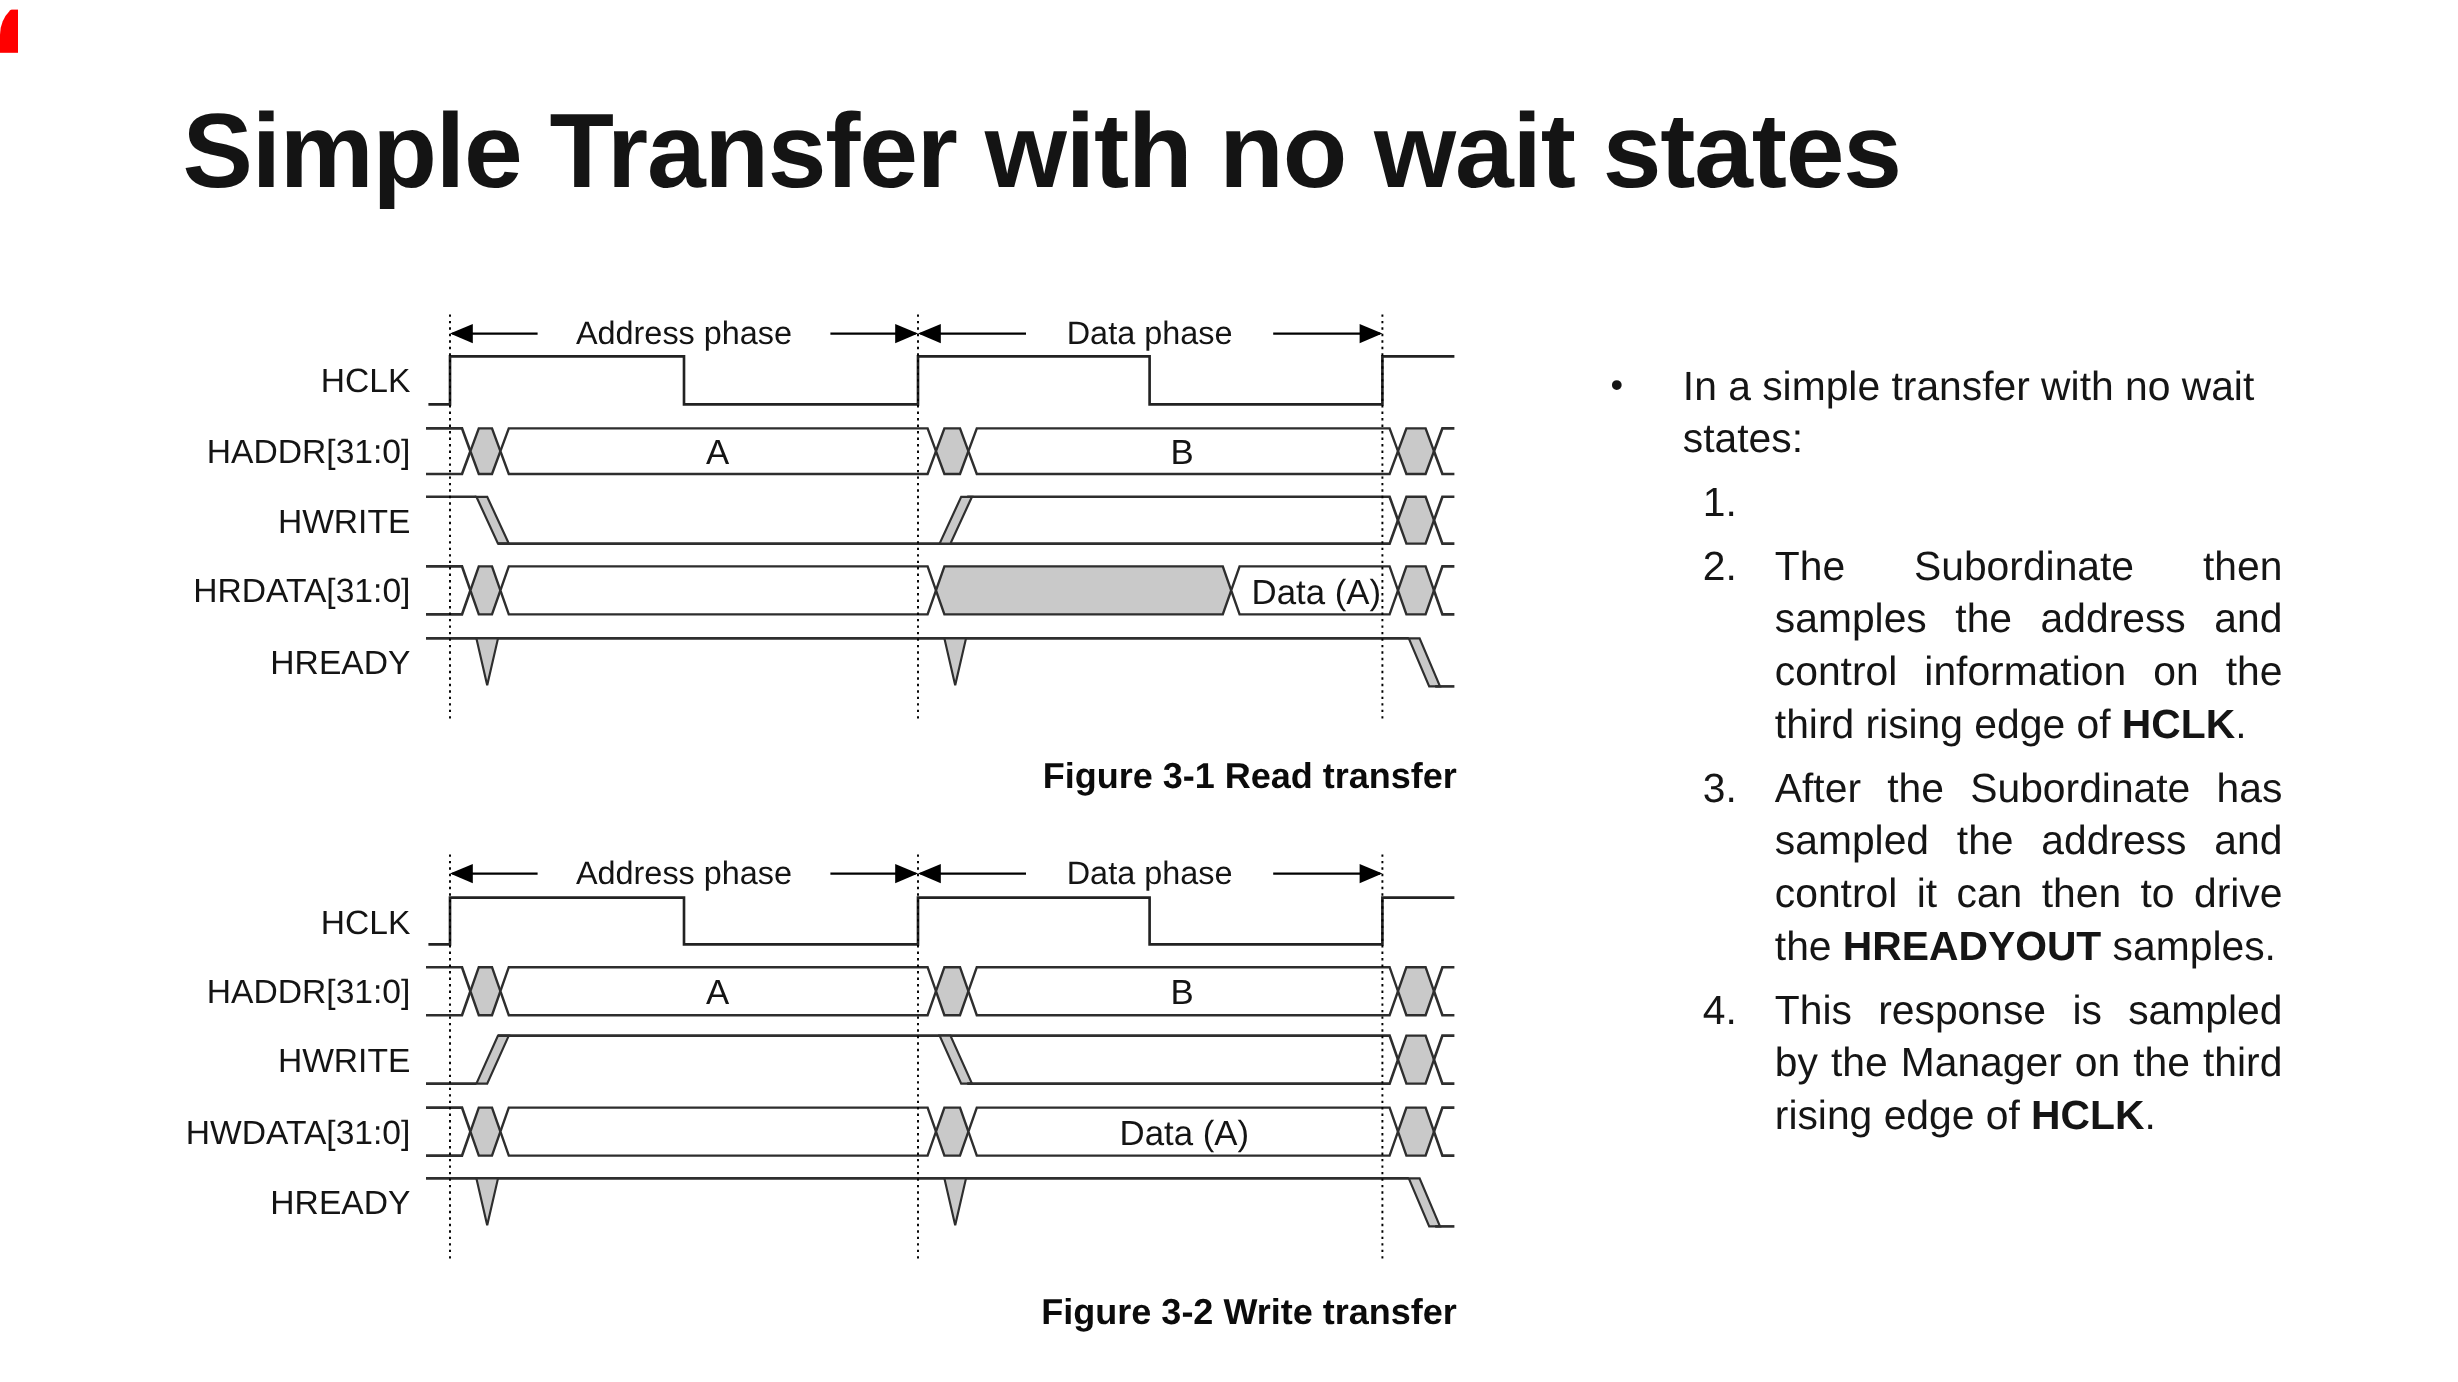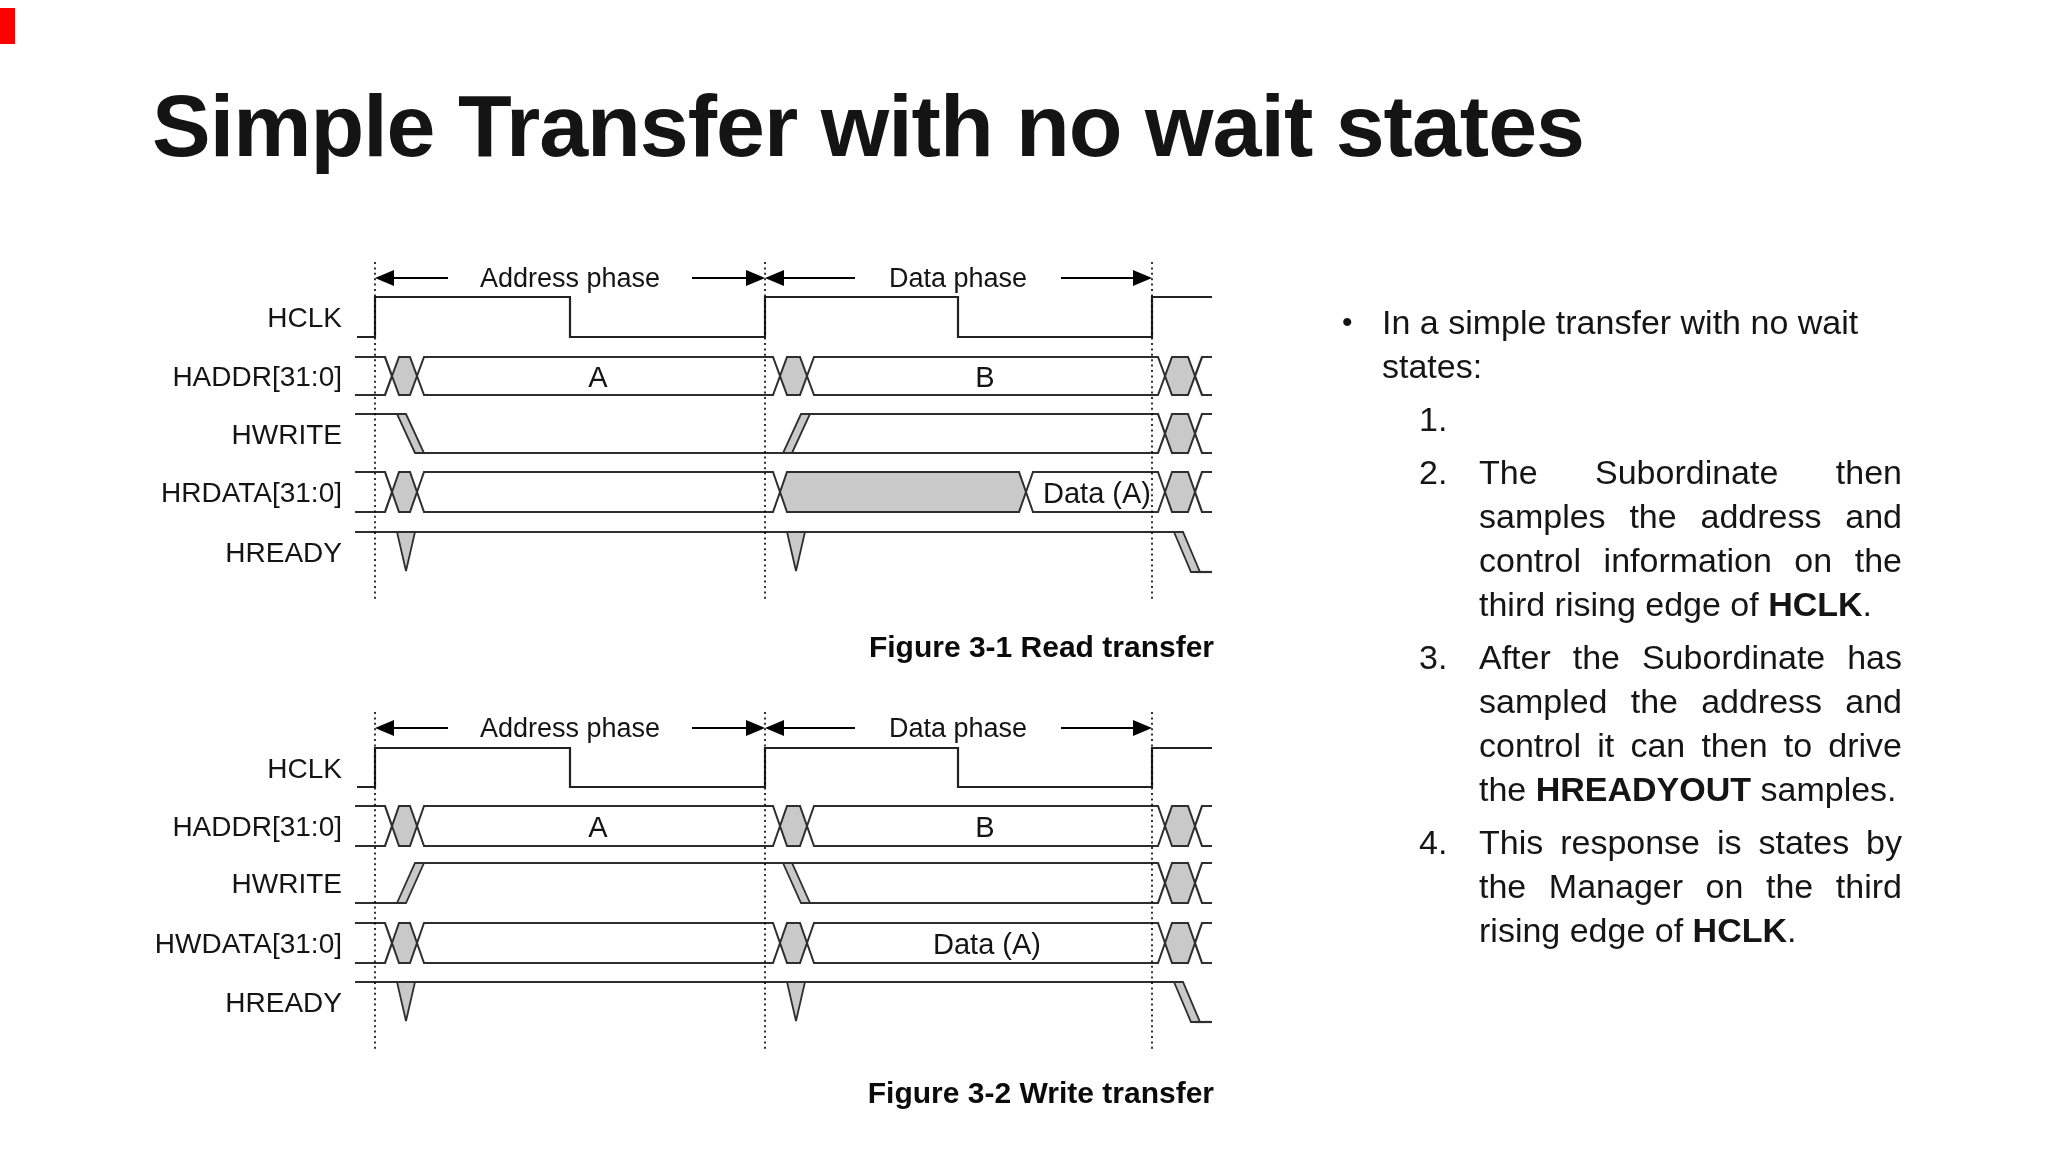--- a/index.html
+++ b/index.html
@@ -1,17 +1,17 @@
 <!DOCTYPE html>
 <html><head>
 <meta charset="utf-8">
 <style>
   html,body{margin:0;padding:0;background:#fff;}
   #slide{position:relative;width:2048px;height:1152px;background:#fff;overflow:hidden;
-         font-family:"Liberation Sans",sans-serif;color:#111;}
+         font-family:"Liberation Sans",sans-serif;color:#111;border-radius:29px;}
   #corner{position:absolute;left:0;top:8px;width:15px;height:36px;background:#f00;}
   #title{position:absolute;left:152px;top:75px;width:1760px;margin:0;
          font-size:88px;font-weight:bold;letter-spacing:-1px;color:#141414;}
   
   #diagram{position:absolute;left:0;top:0;}
   .wv{stroke:#2e2e2e;stroke-width:2.2;fill:none;}
   .clk{stroke:#222;stroke-width:2.2;fill:none;}
   .seg{stroke:#2e2e2e;stroke-width:2;fill:#ffffff;}
   .segg{stroke:#2e2e2e;stroke-width:2;fill:#c9c9c9;}
   .tri{stroke:#2e2e2e;stroke-width:1.8;fill:#c9c9c9;}
@@ -21,21 +21,21 @@
   .tbg{fill:#fff;stroke:none;}
   .siglabel{font:28px "Liberation Sans",sans-serif;fill:#141414;}
   .busval{font:29px "Liberation Sans",sans-serif;fill:#141414;}
   .phaselabel{font:27px "Liberation Sans",sans-serif;fill:#141414;}
   .figcap{font:bold 30px "Liberation Sans",sans-serif;fill:#0b0b0b;}
   
   #notes{position:absolute;left:1336px;top:300px;width:578px;
          font-size:34px;line-height:44px;color:#151515;}
   .bullet-row{display:flex;}
   .bullet-marker{width:46px;padding-left:6px;box-sizing:border-box;font-size:30px;}
-  .bullet-text{width:520px;}
+  .bullet-text{width:520px;margin-left:21px;}
   .item{display:flex;margin-top:9px;}
   .item-num{width:60px;margin-left:83px;box-sizing:border-box;}
   .item-text{width:423px;text-align:justify;}
   .b{font-weight:bold;}
 </style>
 </head>
 <body>
 
 <div id="slide">
 
@@ -217,17 +217,17 @@
       <div class="item-text"><span>The Subordinate then samples the address and control information on the third rising edge of </span><span class="b">HCLK</span><span>.</span></div>
     </div>
 
     <div class="item">
       <div class="item-num">3.</div>
       <div class="item-text"><span>After the Subordinate has sampled the address and control it can then to drive the </span><span class="b">HREADYOUT</span><span> samples.</span></div>
     </div>
 
     <div class="item">
       <div class="item-num">4.</div>
-      <div class="item-text"><span>This response is states by the Manager on the third rising edge of </span><span class="b">HCLK</span><span>.</span></div>
+      <div class="item-text"><span>This response is sampled by the Manager on the third rising edge of </span><span class="b">HCLK</span><span>.</span></div>
     </div>
   </div>
 
 </div>
 
 </body></html>

